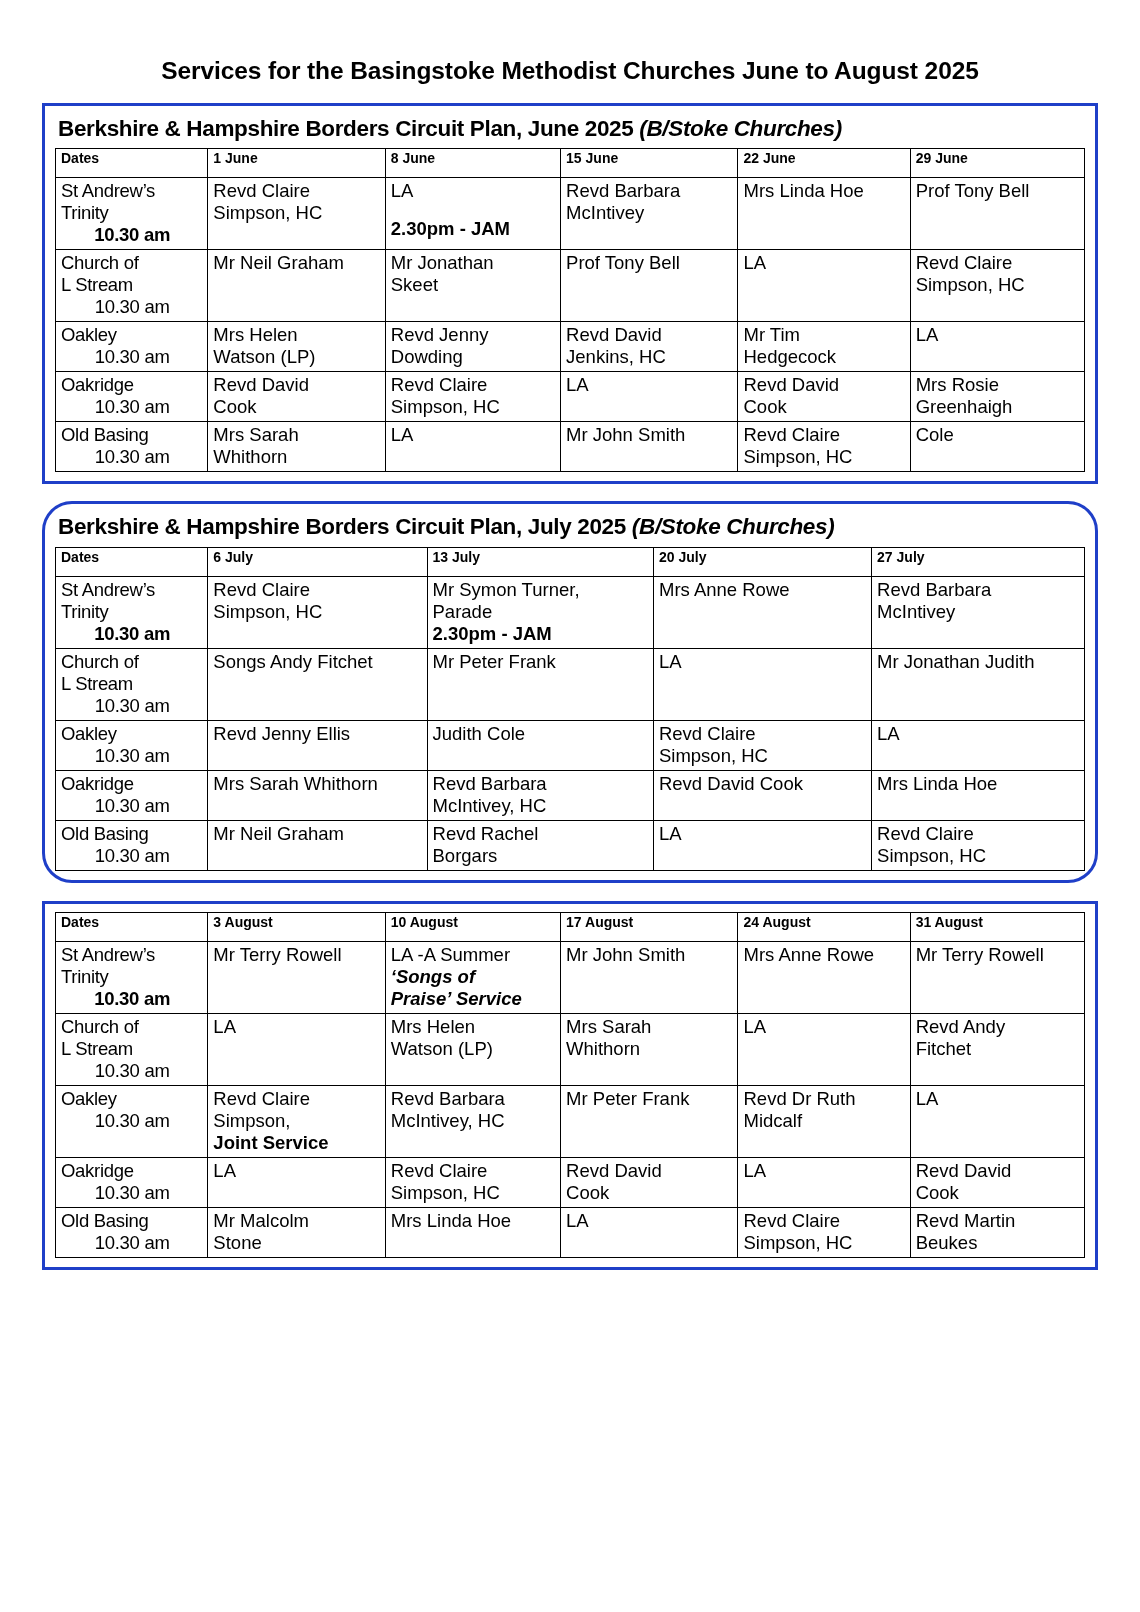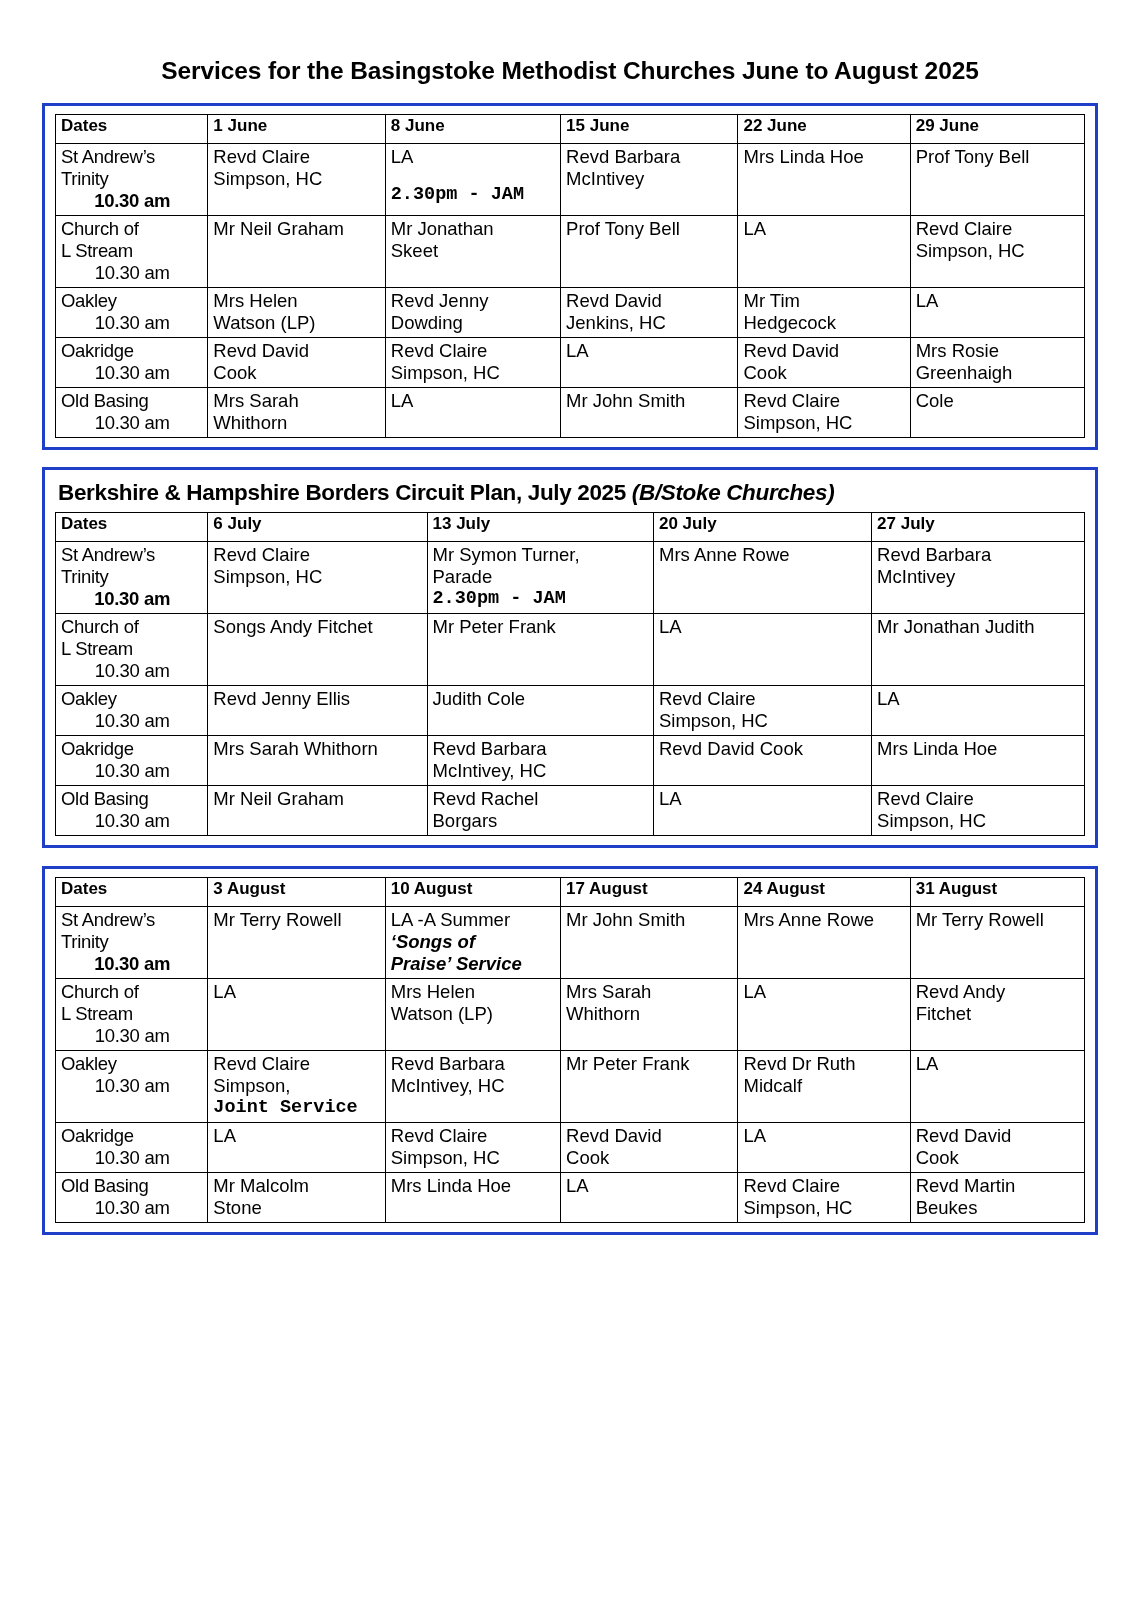--- a/index.html
+++ b/index.html
@@ -27,21 +27,21 @@
     white-space: nowrap;
   }
 
   .panel {
     border: 3px solid #1F3FC8;
     margin: 0 42px;
     padding: 8px 10px 9px 10px;
     background: #ffffff;
   }
   .panel.june   { margin-top: 18px; }
-  .panel.july   { margin-top: 17px; }
+  .panel.july   { margin-top: 17px; border-radius: 30px; }
   .panel.august { margin-top: 18px; }
 
   .panel-heading {
     font-size: 22.5px;
     font-weight: bold;
     letter-spacing: -0.35px;
     line-height: 1.18;
     padding: 2px 1px 6px 3px;
     white-space: nowrap;
   }
@@ -60,39 +60,39 @@
     padding: 2px 4px 3px 5px;
     font-size: 18.5px;
     line-height: 1.19;
     overflow: hidden;
     text-align: left;
     font-weight: normal;
     white-space: nowrap;
   }
   table.plan thead th {
     font-weight: bold;
-    font-size: 17px;
+    font-size: 14px;
     padding-top: 1px;
     padding-bottom: 2px;
     height: 29px;
   }
   td.chapel {
     font-weight: bold;
     letter-spacing: -0.3px;
     padding-right: 1px;
     padding-left: 4px;
   }
   td.chapel .time {
     font-weight: bold;
     display: block;
     text-align: center;
   }
   td.chapel .time.reg { font-weight: normal; }
   .cell-line { display: block; white-space: nowrap; }
-  .cell-line.bold { font-weight: bold; font-family: Liberation Mono, monospace; }
+  .cell-line.bold { font-weight: bold; }
   .cell-line.bolditalic { font-weight: bold; font-style: italic; }
   .cell-line.spacer { height: 0.85em; }
 
   
   .june col.c0 { width: 146px; }
   .june col.c1 { width: 170px; }
   .june col.c2 { width: 168px; }
   .june col.c3 { width: 170px; }
   .june col.c4 { width: 165px; }
   .june col.c5 { width: 167px; }
@@ -123,20 +123,21 @@
     white-space: nowrap;
   }
 </style>
 </head>
 <body>
 
 <div class="page-title">Services for the Basingstoke Methodist Churches June to August 2025</div>
 
 <div id="sections-host">
     <div class="panel june">
+      <div class="panel-heading"><span>Berkshire &amp; Hampshire Borders Circuit Plan, June 2025 </span><span class="churches">(B/Stoke Churches)</span></div>
       <table class="plan">
         <colgroup>
           <col class="c0">
           <col class="c1">
           <col class="c2">
           <col class="c3">
           <col class="c4">
           <col class="c5">
         </colgroup>
         <thead>

